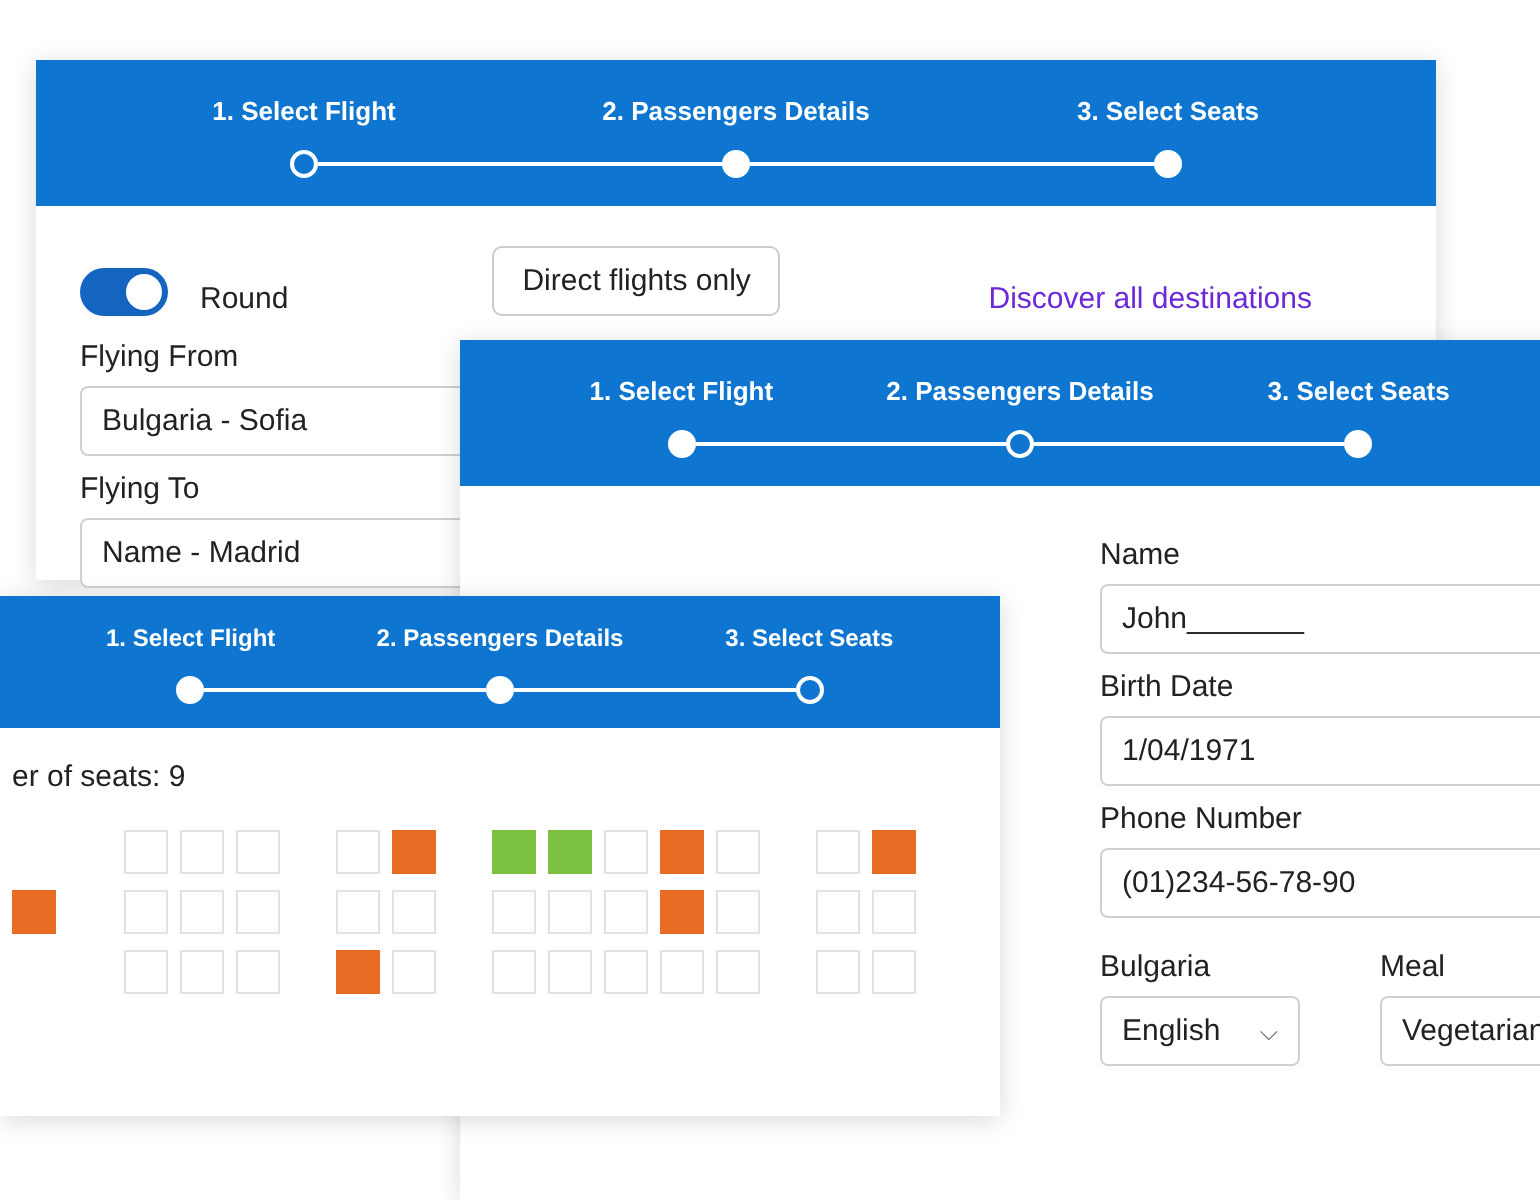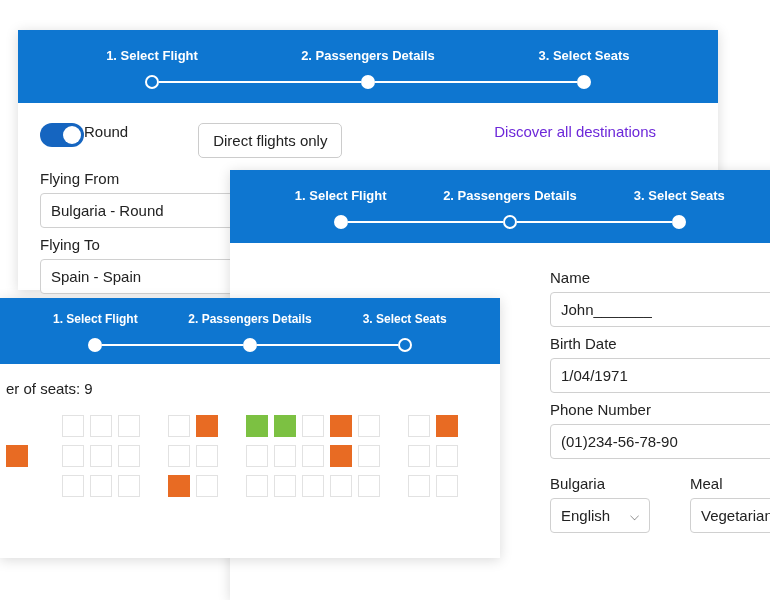--- a/index.html
+++ b/index.html
@@ -54,21 +54,21 @@
   .wizard-dot.filled { background: #fff; }
   .wizard-line {
     flex: 1;
     height: 2px;
     background: #fff;
   }
 
   
   #panelA { top: 30px; left: 18px; width: 700px; height: 260px; }
   #panelA .body { padding: 20px 22px; }
-  .row-top { display: flex; align-items: flex-start; gap: 0; margin-bottom: 12px; }
+  .row-top { display: flex; align-items: flex-end; gap: 16px; margin-bottom: 12px; }
   .toggle {
     width: 44px; height: 24px; border-radius: 12px;
     background: #1565c0; position: relative; cursor: pointer;
   }
   .toggle .knob {
     position: absolute; top: 3px; right: 3px;
     width: 18px; height: 18px; border-radius: 50%; background: #fff;
   }
   .toggle-label { font-size: 15px; color: #222; }
   .btn-outline {
@@ -146,25 +146,25 @@
       <div class="toggle">
           <div class="knob"></div>
         </div>
       <span class="toggle-label">Round</span>
       <span style="width:70px"></span>
       <button class="btn-outline">Direct flights only</button>
       <a class="link">Discover all destinations</a>
     </div>
     <div class="field-label">Flying From</div>
     <div class="select-input">
-      <span>Bulgaria - Round</span>
+      <span>Bulgaria - Sofia</span>
     </div>
     <div class="field-label">Flying To</div>
     <div class="select-input">
-      <span>Spain - Spain</span>
+      <span>Name - Madrid</span>
     </div>
   </div>
 </div>
 
 <div id="panelB" class="panel">
   <div class="wizard-header">
     <div class="wizard-steps">
       <div class="wizard-step">
         <span>1. Select Flight</span>
         <div class="wizard-track">

